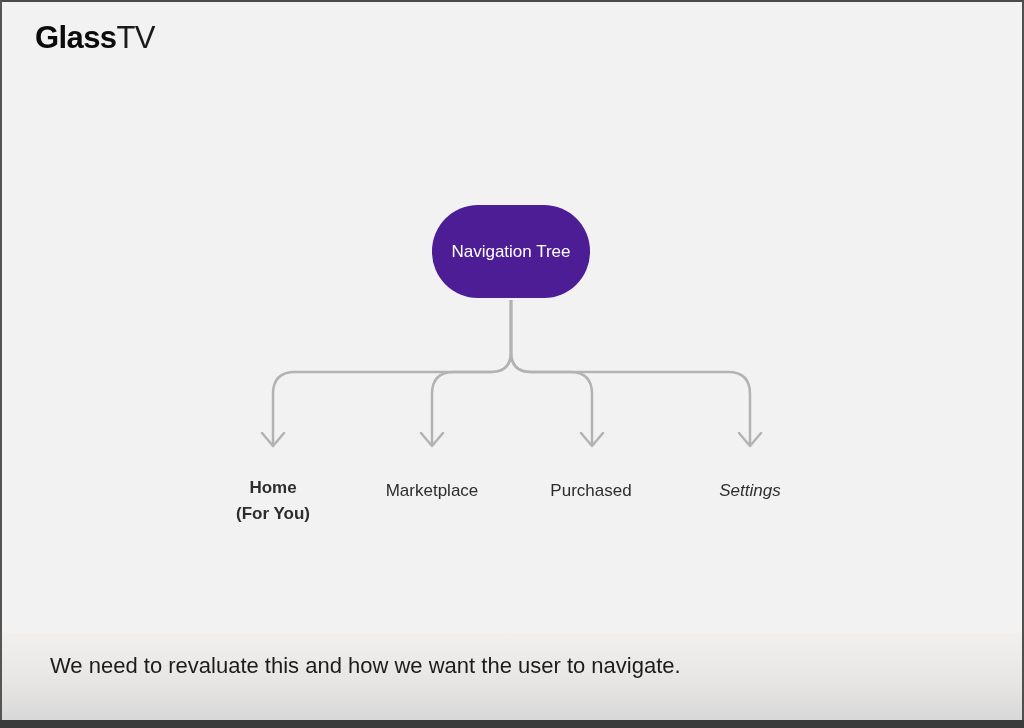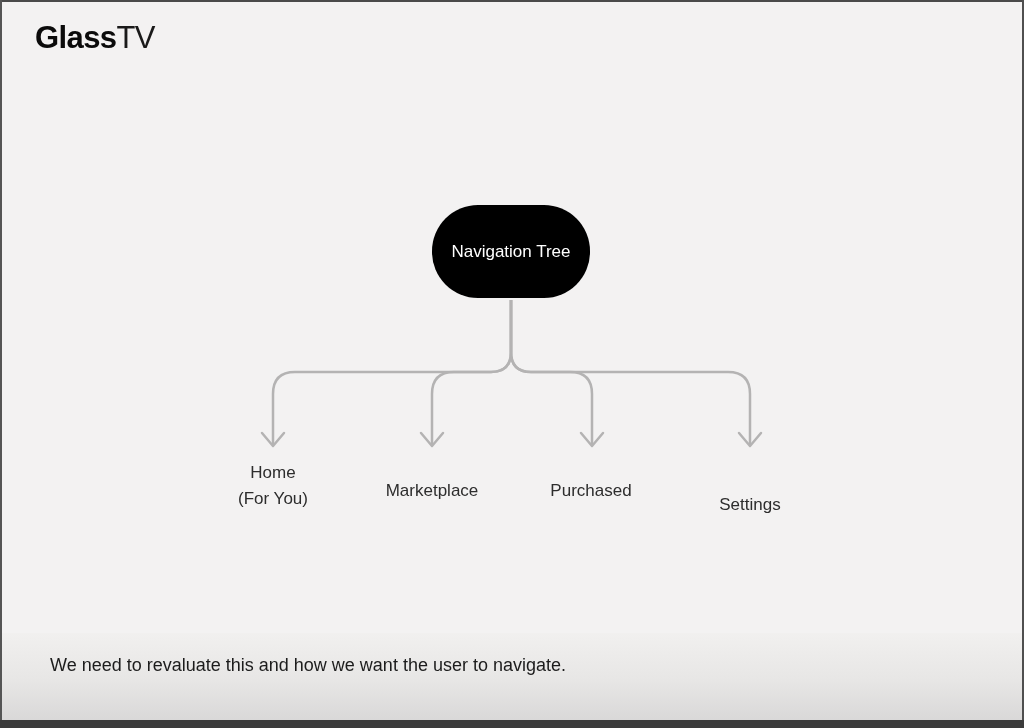--- a/index.html
+++ b/index.html
@@ -30,21 +30,21 @@
   .logo .bold  { font-weight: 700; }
   .logo .light { font-weight: 400; color: #1a1a1a; }
 
   .root-node {
     position: absolute;
     left: 432px;
     top: 205px;
     width: 158px;
     height: 93px;
     border-radius: 46px;
-    background: #000000;
+    background: #4c1d95;
     display: flex;
     align-items: center;
     justify-content: center;
     color: #ffffff;
     font-size: 17px;
     z-index: 2;
   }
 
   .connectors {
     position: absolute;
@@ -72,21 +72,21 @@
     top: 633px;
     width: 1024px;
     height: 87px;
     background: linear-gradient(to bottom, #f1f0ef 0%, #e7e6e5 55%, #d9d8d8 100%);
     z-index: 3;
   }
   .note {
     position: absolute;
     left: 50px;
     top: 651px;
-    font-size: 18px;
+    font-size: 22px;
     line-height: 29px;
     color: #1c1c1c;
     z-index: 4;
   }
 </style>
 </head>
 <body>
 
 <div class="canvas">
 
@@ -113,36 +113,36 @@
         <path d="M581,433 L592,446 L603,433"></path>
         <path d="M739,433 L750,446 L761,433"></path>
       </g>
     </g>
   </svg>
 
   <div class="root-node">
     <span>Navigation Tree</span>
   </div>
 
-  <div class="child-label" style="left:273px; top:460px;">
+  <div class="child-label" style="left:273px; top:475px;font-weight:bold;">
     <span class="line1">Home</span>
     <span class="line2">(For You)</span>
   </div>
 
   <div class="child-label" style="left:432px; top:478px;text-align:right;">
     <span class="line1">Marketplace</span>
     
   </div>
 
   <div class="child-label" style="left:591px; top:478px;">
     <span class="line1">Purchased</span>
     
   </div>
 
-  <div class="child-label" style="left:750px; top:492px;">
+  <div class="child-label" style="left:750px; top:478px;font-style:italic;">
     <span class="line1">Settings</span>
     
   </div>
 
   <div class="footer-band"></div>
 
   <div class="note">
     <div>We need to revaluate this and how we want the user to navigate.</div>
   </div>
 

